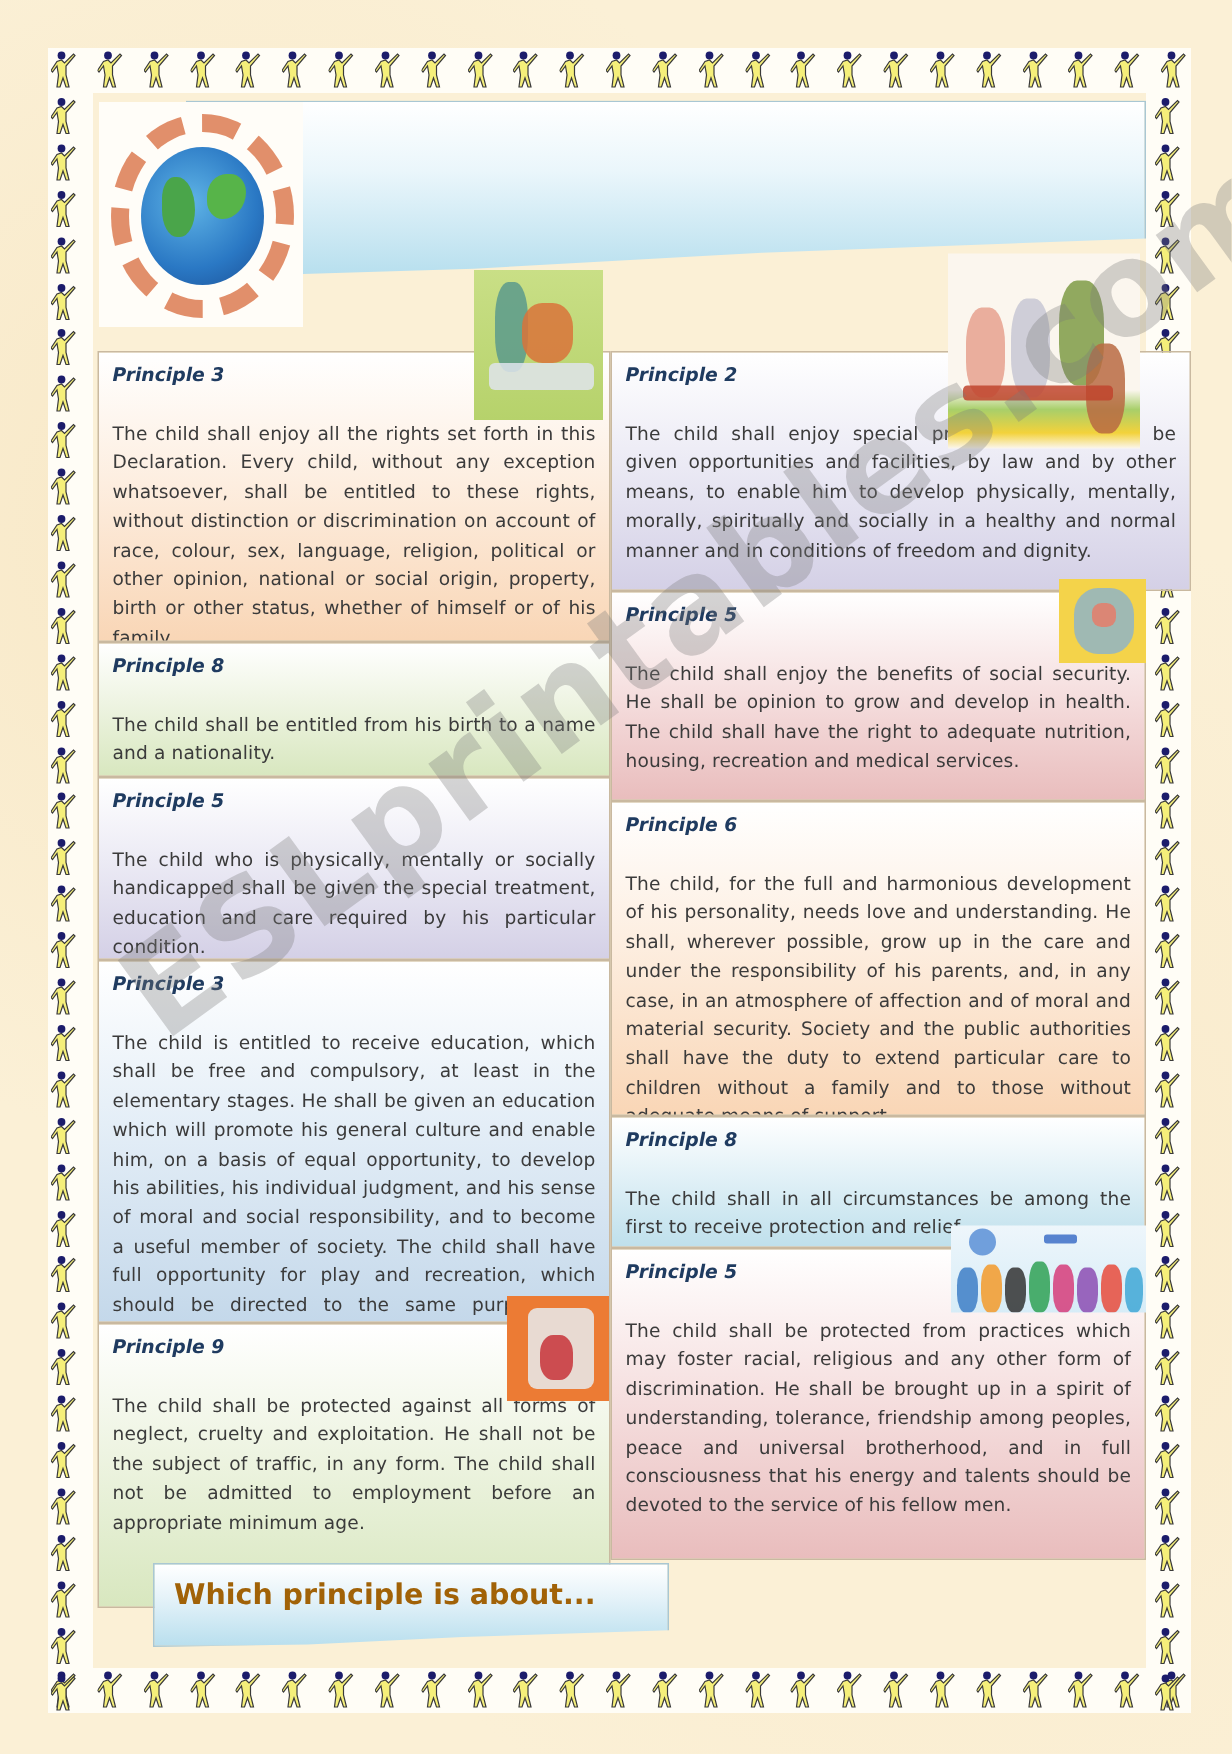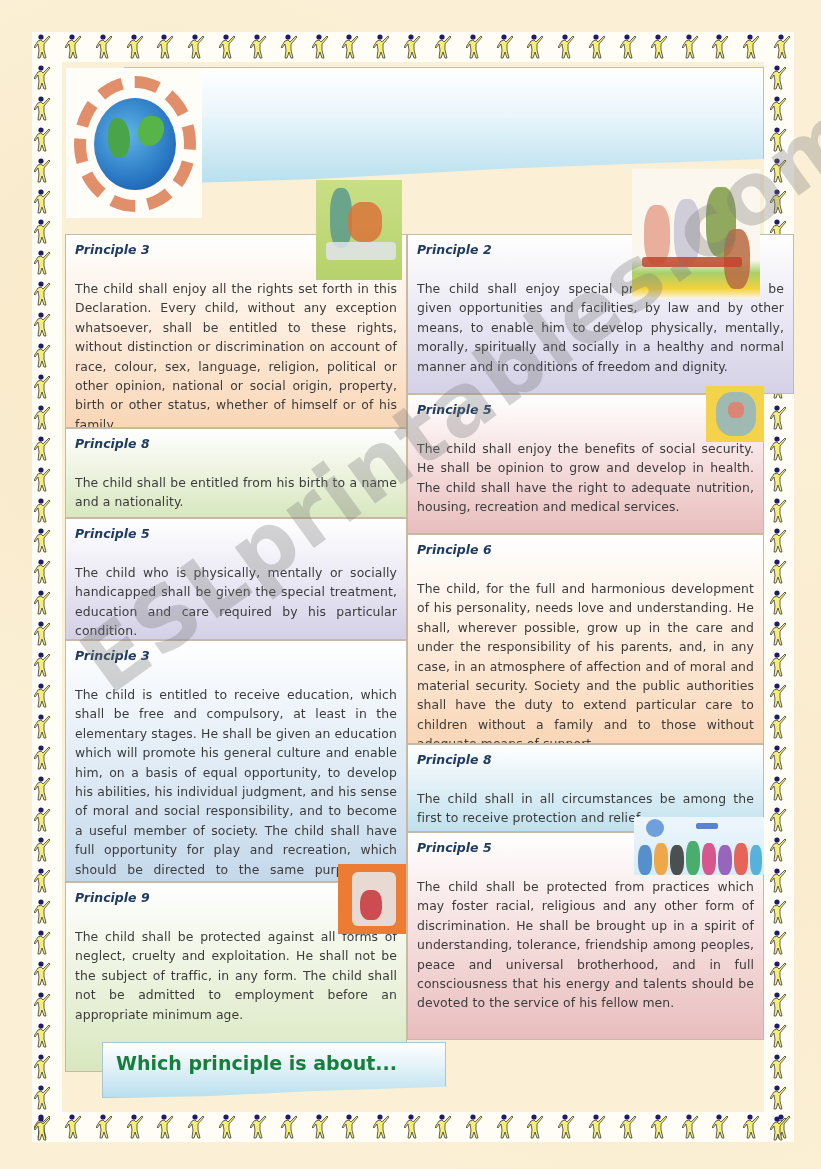--- a/index.html
+++ b/index.html
@@ -73,21 +73,21 @@
 
   
   .question-banner {
     position: absolute; left: 70px; top: 1010px; width: 344px; height: 56px;
     background: linear-gradient(180deg, #ffffff 0%, #e6f3f9 40%, #b9dfee 100%);
     border: 1px solid #a9c7d3;
     clip-path: polygon(0 0, 100% 0, 100% 80%, 60% 88%, 30% 97%, 0 100%);
   }
   .question-text {
     position: absolute; left: 84px; top: 1020px;
-    font-family: "DejaVu Sans", sans-serif; font-weight: bold; font-size: 19px; color: #15803d;
+    font-family: "DejaVu Sans", sans-serif; font-weight: bold; font-size: 19px; color: #a16207;
   }
 
   
   .watermark {
     position: absolute; left: 60px; top: 590px; width: 900px;
     transform: rotate(-36deg); transform-origin: left center;
     font-family: "DejaVu Sans", sans-serif; font-weight: bold; font-size: 86px;
     color: rgba(120,120,120,0.32); white-space: nowrap; pointer-events: none;
     letter-spacing: 2px;
   }

